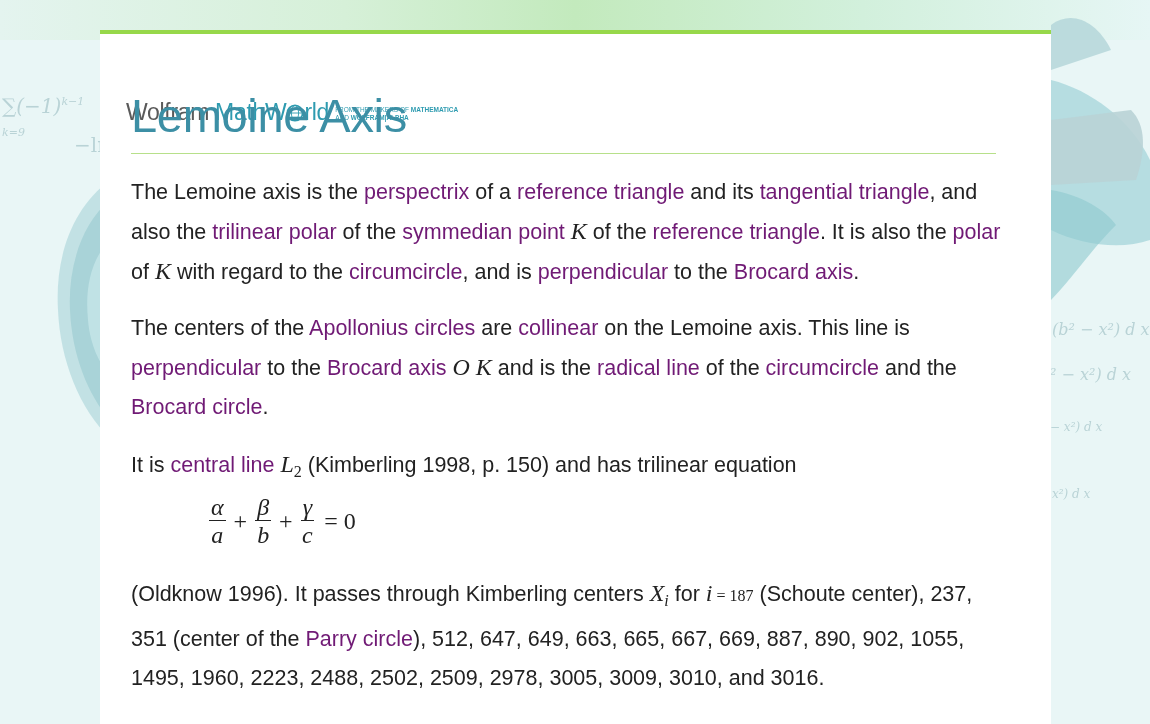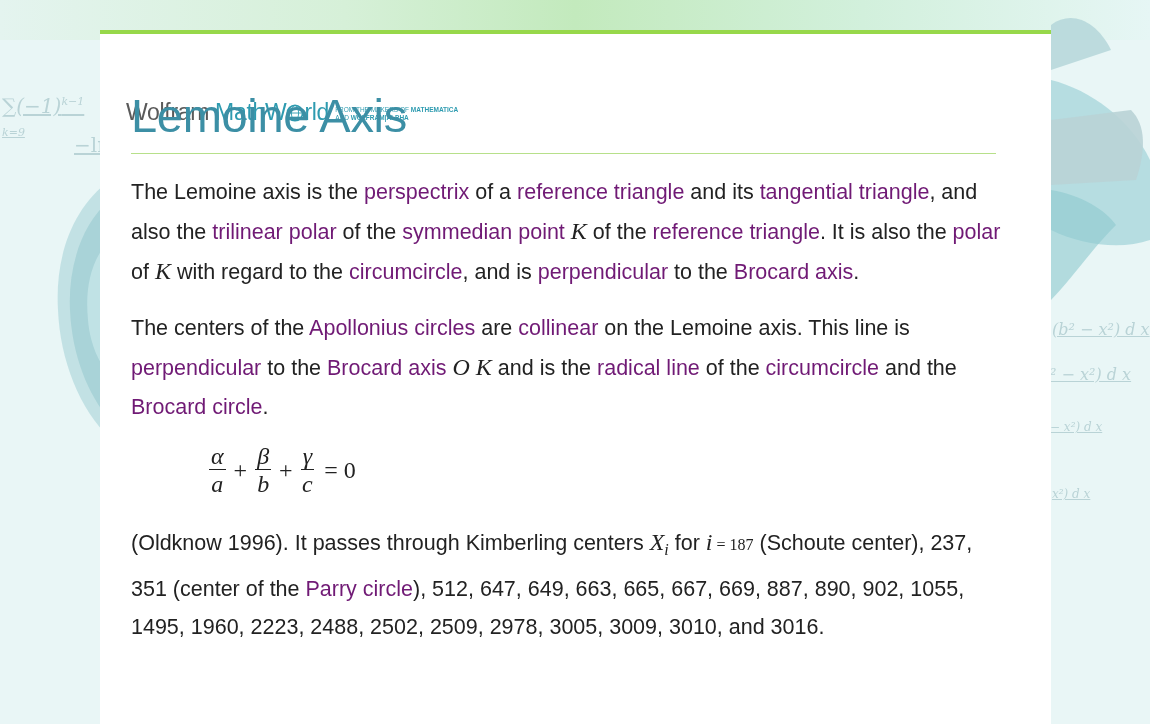--- a/index.html
+++ b/index.html
@@ -10,21 +10,21 @@
     background: #e9f6f6;
     color: #1f1f1f;
   }
   .bg-top {
     position: absolute; left: 0; top: 0; width: 1150px; height: 40px;
     background: linear-gradient(90deg, #e4f4ef 0%, #d6f0d8 30%, #c3eabd 50%, #d2f0dc 75%, #e6f6f5 100%);
   }
   .bg-deco { position: absolute; pointer-events: none; }
   .bg-formula {
     position: absolute; font-family: "DejaVu Serif", serif; font-style: italic;
-    color: #b9d3d6; font-size: 16px; white-space: nowrap; text-decoration: underline;
+    color: #b9d3d6; font-size: 16px; white-space: nowrap;
   }
   .card {
     position: absolute; left: 100px; top: 30px; width: 951px; height: 720px;
     background: #ffffff; border-top: 4px solid #97d84a;
   }
   .logo {
     position: absolute; left: 26px; top: 25px; display: flex; align-items: flex-end; white-space: nowrap;
   }
   .logo-wolfram { font-size: 23px; color: #5a5a5a; letter-spacing: -0.3px; }
   .logo-mathworld { font-size: 23px; color: #2e9bb0; margin-left: 6px; letter-spacing: -0.3px; margin-top: 40px; }
@@ -101,20 +101,21 @@
   </a>
 
   <h1 class="title">Lemoine Axis</h1>
   <div class="title-rule"></div>
 
   <div class="content">
     <p><span>The Lemoine axis is the </span><a class="lnk">perspectrix</a><span> of a </span><a class="lnk">reference triangle</a><span> and its </span><a class="lnk">tangential triangle</a><span>, and also the </span><a class="lnk">trilinear polar</a><span> of the </span><a class="lnk">symmedian point</a> <span class="m">K</span><span> of the </span><a class="lnk">reference triangle</a><span>. It is also the </span><a class="lnk">polar</a><span> of </span><span class="m">K</span><span> with regard to the </span><a class="lnk">circumcircle</a><span>, and is </span><a class="lnk">perpendicular</a><span> to the </span><a class="lnk">Brocard axis</a><span>.</span></p>
 
     <p><span>The centers of the </span><a class="lnk">Apollonius circles</a><span> are </span><a class="lnk">collinear</a><span> on the Lemoine axis. This line is </span><a class="lnk">perpendicular</a><span> to the </span><a class="lnk">Brocard axis</a> <span class="m">O K</span><span> and is the </span><a class="lnk">radical line</a><span> of the </span><a class="lnk">circumcircle</a><span> and the </span><a class="lnk">Brocard circle</a><span>.</span></p>
 
+    <p style="margin-bottom:4px"><span>It is </span><a class="lnk">central line</a> <span class="m"><span>L</span><sub class="ms" style="font-style:normal">2</sub></span><span> (Kimberling 1998, p. 150) and has trilinear equation</span></p>
 
     <div class="equation">
       <span class="frac">
           <span class="num">α</span>
           <span class="den">a</span>
         </span>
       <span class="op">+</span>
       <span class="frac">
           <span class="num">β</span>
           <span class="den">b</span>

